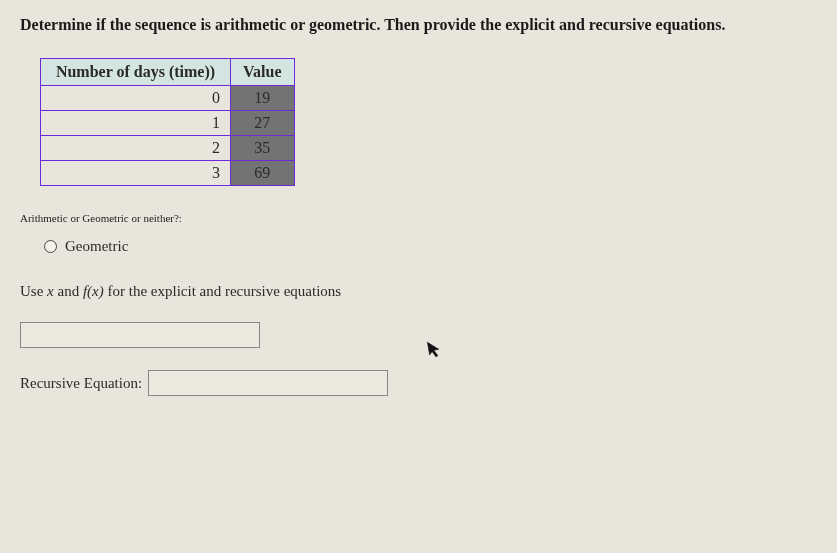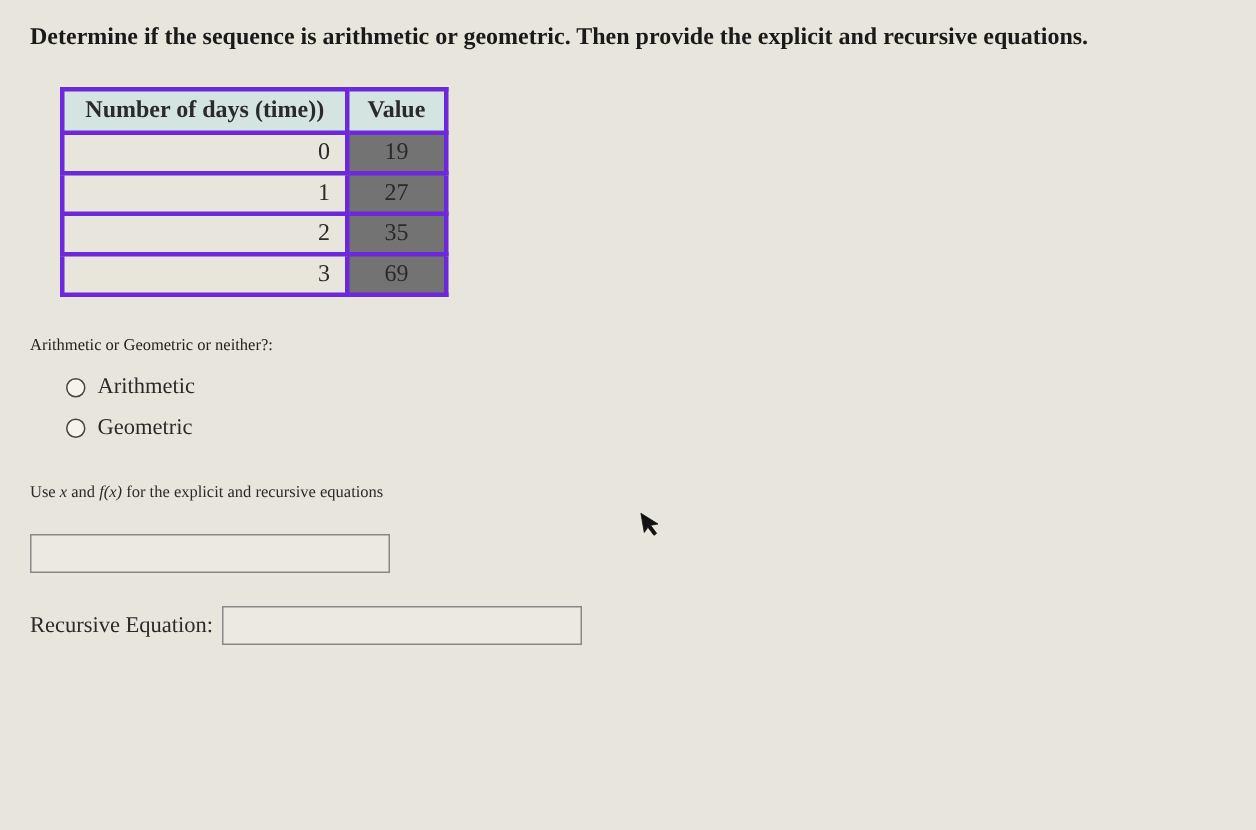--- a/index.html
+++ b/index.html
@@ -18,21 +18,21 @@
       line-height: 1.4;
       margin-bottom: 22px;
       color: #1a1a1a;
     }
     .data-table {
       border-collapse: collapse;
       margin-left: 20px;
       margin-bottom: 26px;
     }
     .data-table th, .data-table td {
-      border: 3px solid #6d28d9;
+      border: 1px solid #6d28d9;
       padding: 3px 10px;
       text-align: center;
       font-size: 16px;
     }
     .data-table th {
       background: #d4e4e0;
       font-weight: bold;
       padding: 4px 12px;
     }
     .data-table td:first-child {
@@ -61,21 +61,21 @@
     }
     .radio {
       width: 13px;
       height: 13px;
       border: 1.5px solid #444;
       border-radius: 50%;
       margin-right: 8px;
       background: #f5f3ea;
     }
     .instruction {
-      font-size: 11px;
+      font-size: 15px;
       margin-bottom: 22px;
     }
     .math-var {
       font-family: 'Times New Roman', serif;
       font-style: italic;
     }
     .input-row {
       display: flex;
       align-items: center;
       margin-bottom: 22px;
@@ -131,24 +131,20 @@
       <td>69</td>
     </tr>
   </tbody>
 </table>
 
 <div class="sub-question">Arithmetic or Geometric or neither?:</div>
 
 <div class="options">
   <div class="option">
     <span class="radio"></span>
-    <span>Arithmetic</span>
-  </div>
-  <div class="option">
-    <span class="radio"></span>
     <span>Geometric</span>
   </div>
 </div>
 
 <div class="instruction">
   <span>Use </span><span class="math-var">x</span><span> and </span><span class="math-var">f(x)</span><span> for the explicit and recursive equations</span>
 </div>
 
 <div class="input-row">
   <input type="text" class="text-input" style="">

